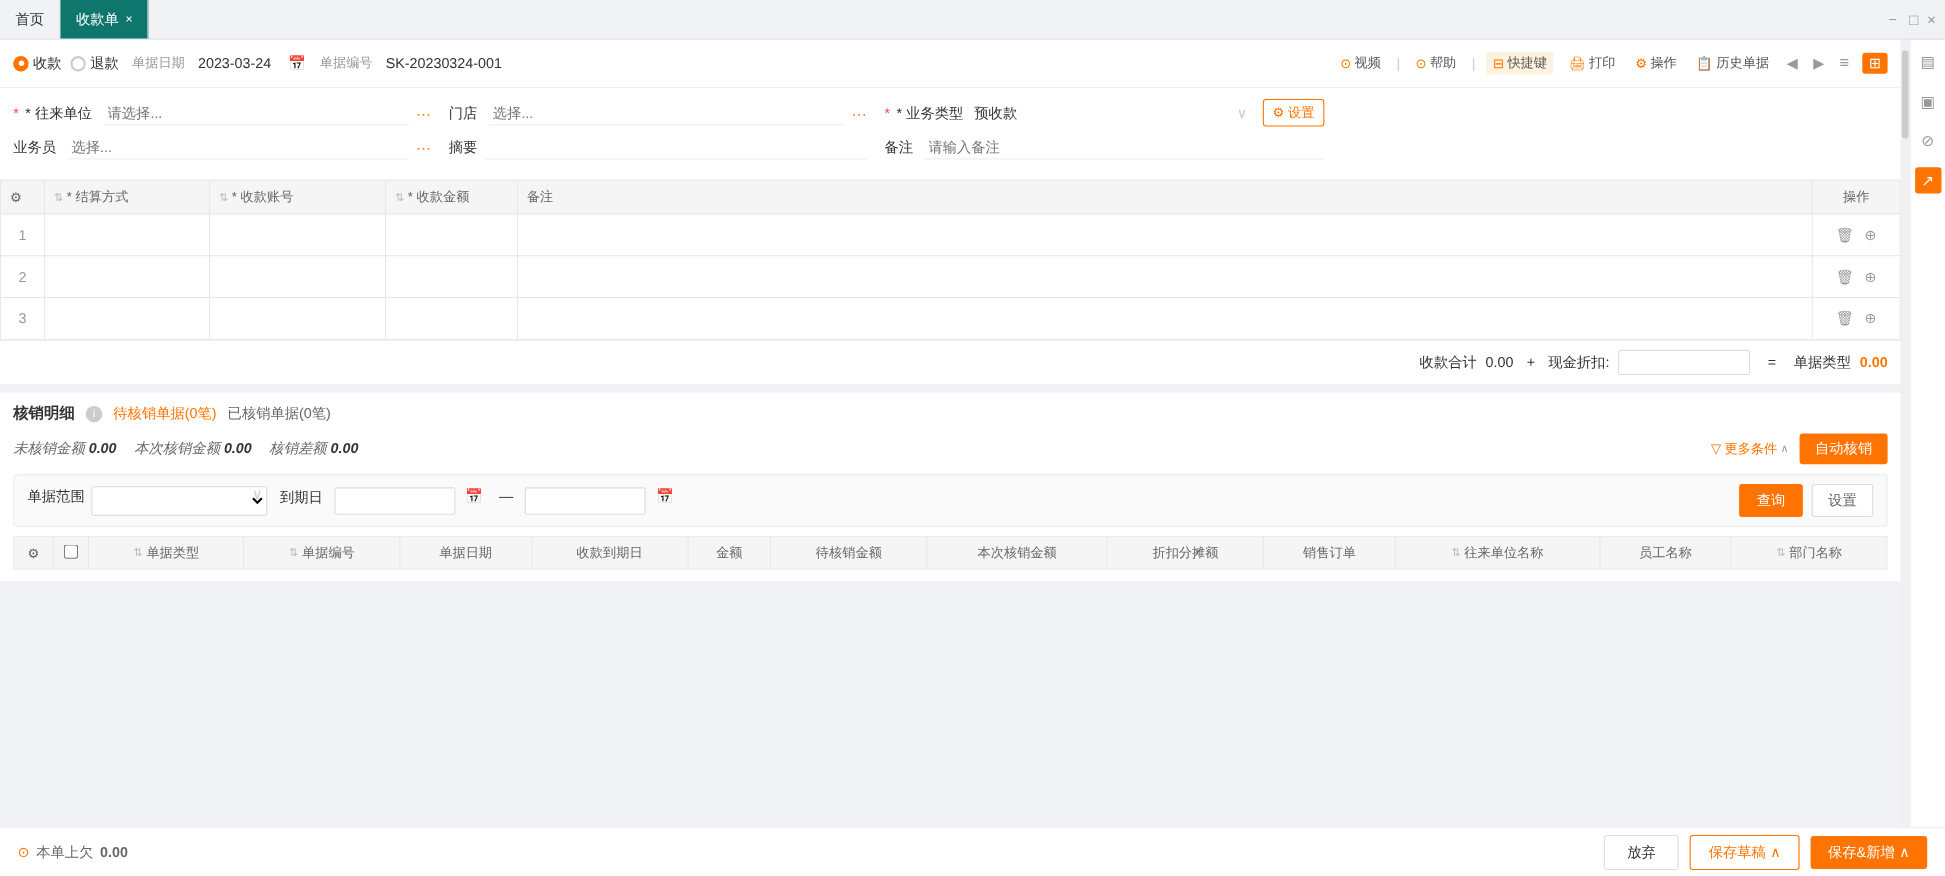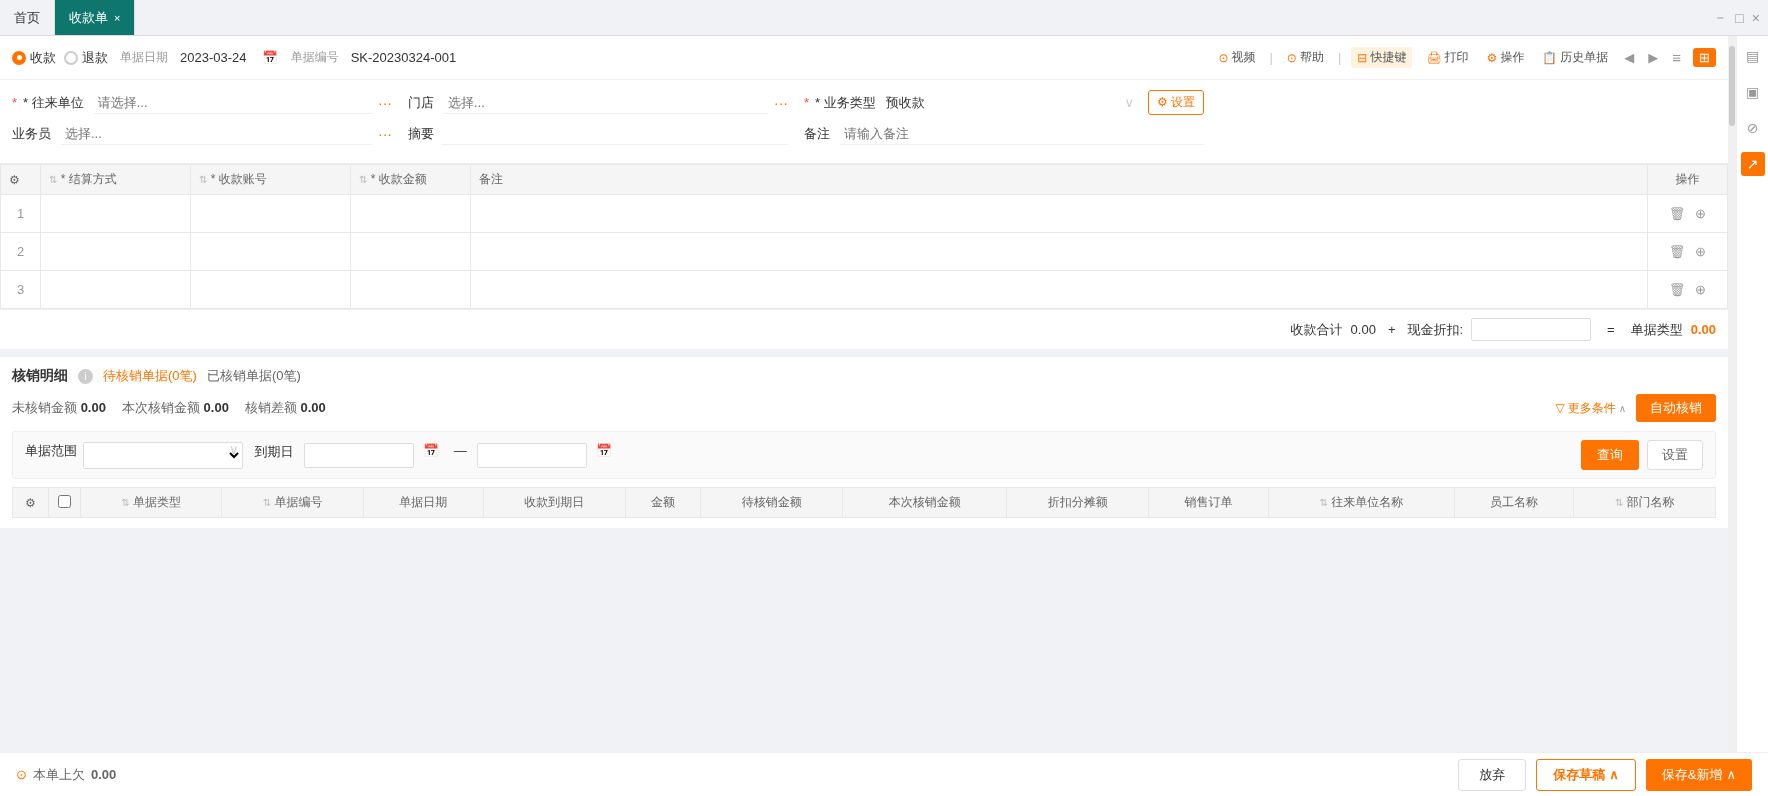--- a/index.html
+++ b/index.html
@@ -101,21 +101,21 @@
     }
     .orange-text { color: #ff7300; font-weight: bold; }
 
     
     .reconcile-section { background: #fff; margin-top: 8px; padding: 10px 12px; }
     .section-title { font-size: 14px; font-weight: bold; color: #333; display: flex; align-items: center; gap: 8px; }
     .info-icon { width: 15px; height: 15px; border-radius: 50%; background: #ccc; color: #fff; display: inline-flex; align-items: center; justify-content: center; font-size: 10px; cursor: pointer; }
     .tab-link { color: #ff7300; cursor: pointer; font-size: 13px; }
     .tab-link-normal { color: #666; cursor: pointer; font-size: 13px; }
 
-    .stats-row { display: flex; align-items: center; gap: 16px; margin: 8px 0; font-size: 13px; color: #666; }
+    .stats-row { display: flex; align-items: center; gap: 16px; margin: 8px 0; font-size: 13px; color: #666; font-style: italic; }
     .stats-row span b { color: #333; }
     .filter-btn { color: #ff7300; cursor: pointer; font-size: 12px; display: flex; align-items: center; gap: 3px; }
 
     .auto-btn {
       background: #ff7300; color: #fff; border: none;
       padding: 5px 14px; border-radius: 3px; cursor: pointer; font-size: 13px;
     }
 
     
     .search-form {
@@ -153,29 +153,29 @@
     .sort-icon { color: #bbb; font-size: 10px; vertical-align: middle; }
 
     
     .footer {
       position: fixed; bottom: 0; left: 0; right: 0;
       background: #fff; border-top: 1px solid #eee;
       display: flex; align-items: center; padding: 8px 16px;
       height: 44px; z-index: 100;
     }
     .footer-left { display: flex; align-items: center; gap: 6px; color: #666; }
-    .footer-right { margin-left: auto; display: flex; gap: 10px; }
+    .footer-right { margin-left: auto; display: flex; gap: 10px; align-items: center; }
     .btn-abandon {
       background: #fff; color: #333; border: 1px solid #ddd;
       padding: 6px 20px; border-radius: 3px; cursor: pointer; font-size: 13px;
     }
     .btn-save-draft {
       background: #fff; color: #ff7300; border: 1px solid #ff7300;
       padding: 6px 16px; border-radius: 3px; cursor: pointer; font-size: 13px;
-      display: flex; align-items: center; gap: 4px; font-weight: bold;
+      display: flex; align-items: center; gap: 4px;
     }
     .btn-save-new {
       background: #ff7300; color: #fff; border: none;
       padding: 6px 16px; border-radius: 3px; cursor: pointer; font-size: 13px;
       display: flex; align-items: center; gap: 4px;
     }
 
     
     .right-panel {
       position: fixed; right: 0; top: 36px; bottom: 0;

